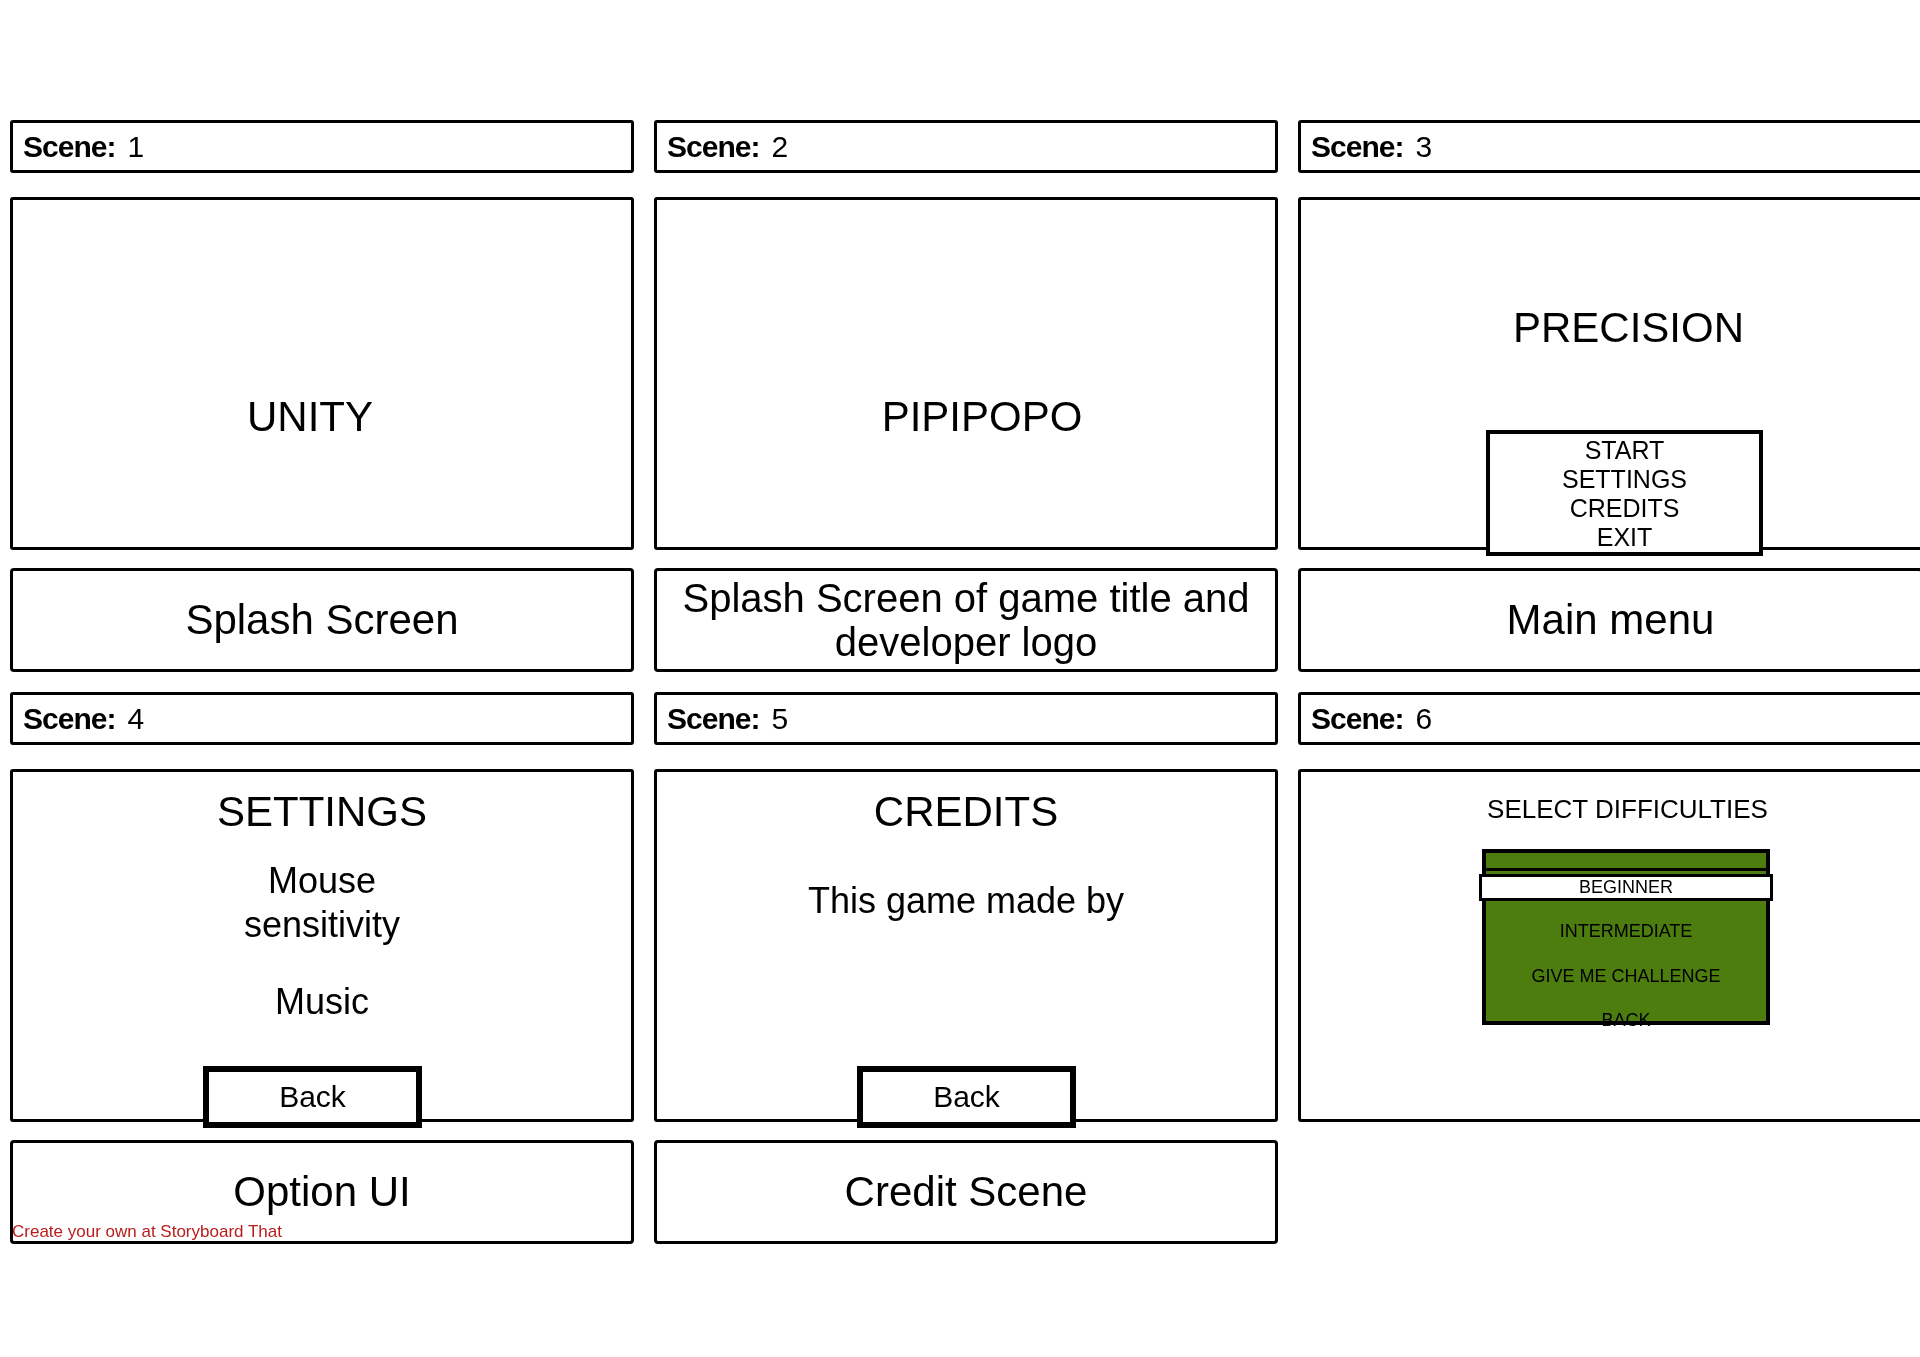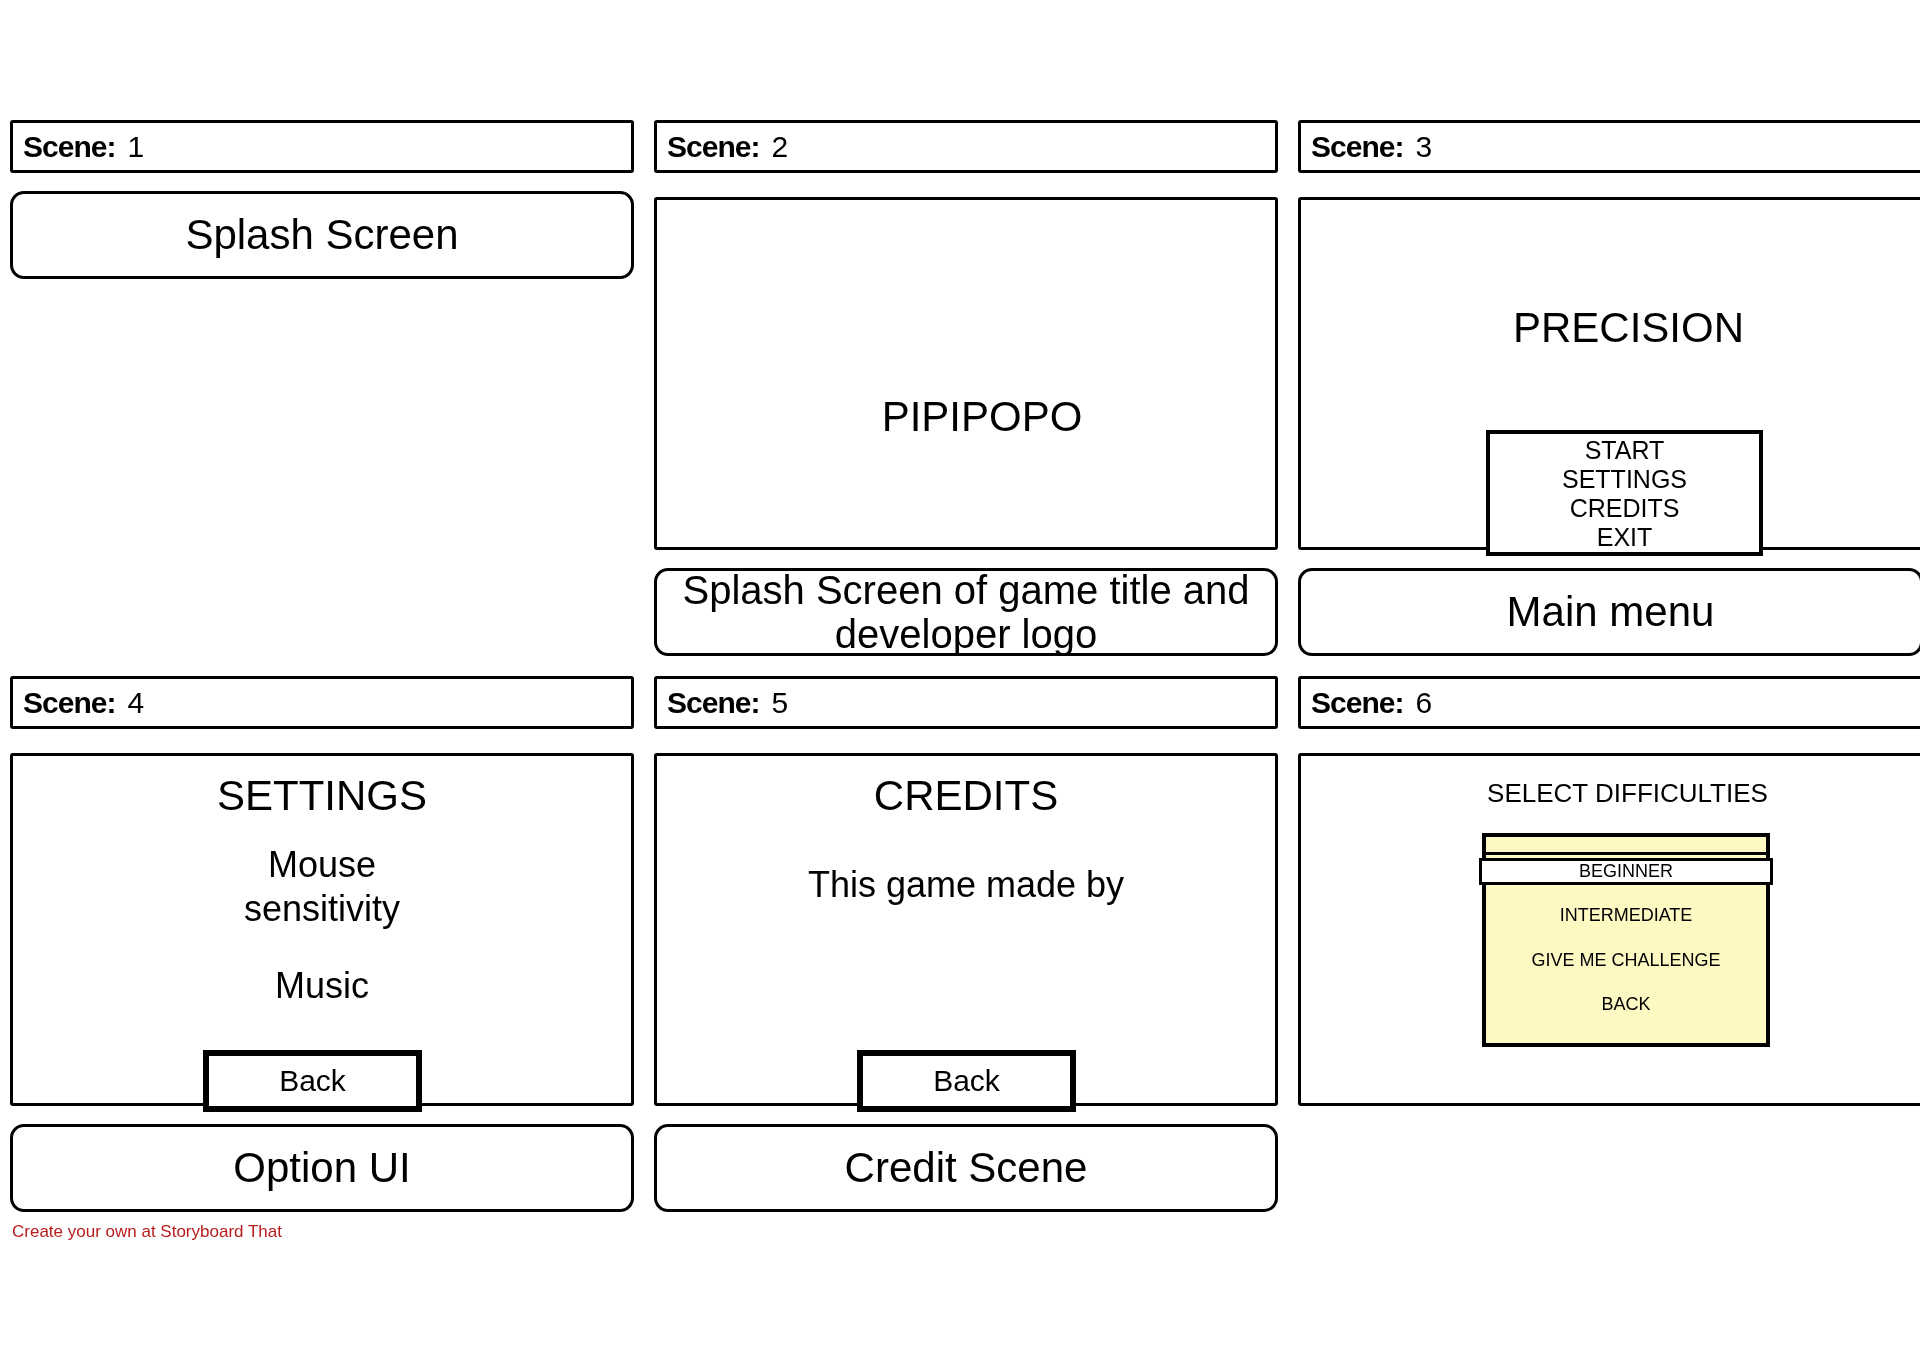--- a/index.html
+++ b/index.html
@@ -17,21 +17,21 @@
     height:53px; border:3px solid #000; border-radius:3px; background:#fff;
     display:flex; align-items:center; padding-left:10px;
   }
   .hdr-label{ font-weight:700; font-size:30px; letter-spacing:-1px; white-space:nowrap; }
   .hdr-num{ font-size:30px; margin-left:12px; }
   .frame{
     height:353px; border:3px solid #000; border-radius:3px; background:#fff;
     margin-top:24px; position:relative;
   }
   .caption{
-    height:88px; border:3px solid #000; border-radius:14px; background:#fff;
+    height:104px; border:3px solid #000; border-radius:4px; background:#fff;
     margin-top:18px; display:flex; align-items:center; justify-content:center;
     text-align:center; font-size:42px; line-height:44px; padding:3px 14px;
   }
   .caption.small{ font-size:40px; line-height:44px; }
   .caption.nowrap{ white-space:nowrap; font-size:40px; }
 
   .big-title{ position:absolute; left:0; right:0; top:193px; text-align:center; font-size:42px; }
   .shift-l{ transform:translateX(-12px); }
   .shift-r{ transform:translateX(16px); }
 
@@ -48,22 +48,22 @@
   .s5-body{ position:absolute; left:0; right:0; top:108px; text-align:center; font-size:36px; }
   .back-btn{
     position:absolute; top:294px; width:219px; height:62px;
     border:6px solid #000; background:#fff; z-index:2;
     text-align:center; font-size:30px; line-height:50px;
   }
   .back-s4{ left:190px; } .back-s5{ left:200px; }
 
   .s6-title{ position:absolute; left:0; right:0; top:22px; text-align:center; font-size:26px; transform:translateX(17px); }
   .s6-box{
-    position:absolute; left:181px; top:77px; width:288px; height:214px;
-    border:4px solid #000; background:#fef9c3;
+    position:absolute; left:181px; top:77px; width:288px; height:176px;
+    border:4px solid #000; background:#4d7c0f;
   }
   .s6-strip{ height:18px; border-bottom:3px solid #000; }
   .s6-selected{
     position:absolute; left:-7px; top:21px; width:294px; height:27px;
     border:3px solid #000; background:#fff; z-index:2;
     text-align:center; font-size:18px; line-height:21px;
   }
   .s6-item{ position:absolute; left:0; right:0; text-align:center; font-size:18px; line-height:22px; }
   .s6-i1{ top:67px; } .s6-i2{ top:112px; } .s6-i3{ top:156px; }
 
@@ -71,20 +71,23 @@
 </style>
 </head>
 <body>
 
 <div class="board">
 
   <div class="cell">
     <div class="hdr">
       <span class="hdr-label">Scene:</span>
       <span class="hdr-num">1</span>
+    </div>
+    <div class="frame">
+      <div class="big-title shift-l">UNITY</div>
     </div>
     <div class="caption">Splash Screen</div>
   </div>
 
   <div class="cell">
     <div class="hdr">
       <span class="hdr-label">Scene:</span>
       <span class="hdr-num">2</span>
     </div>
     <div class="frame">

